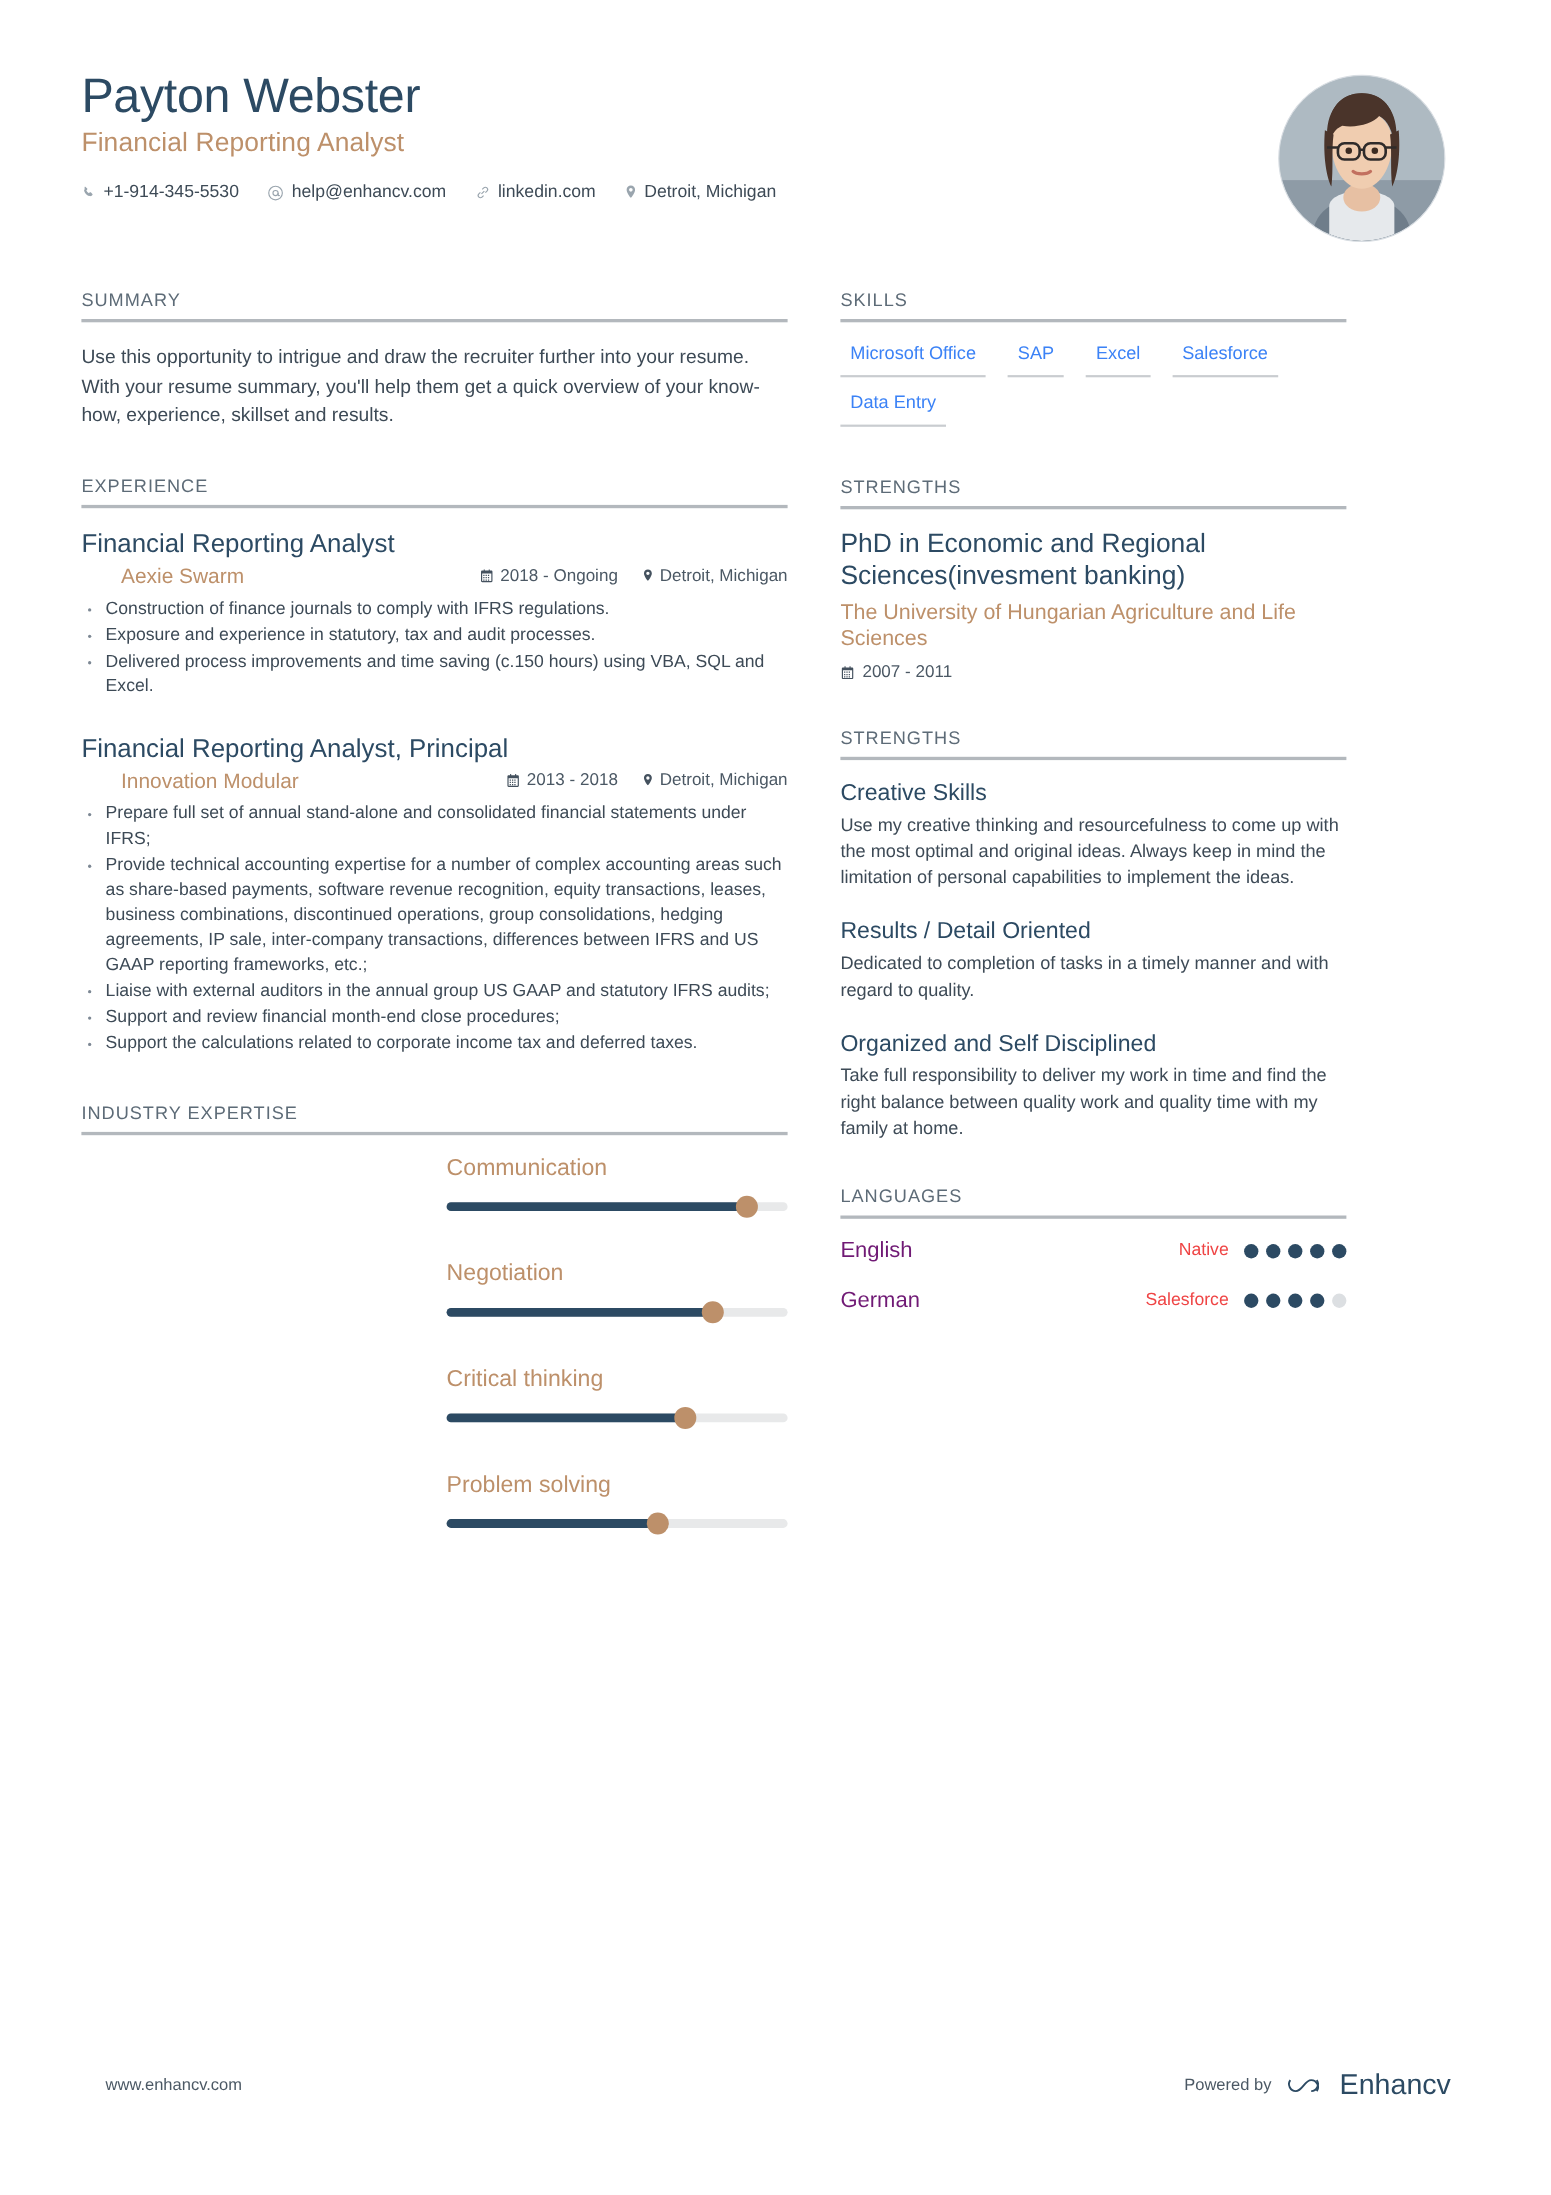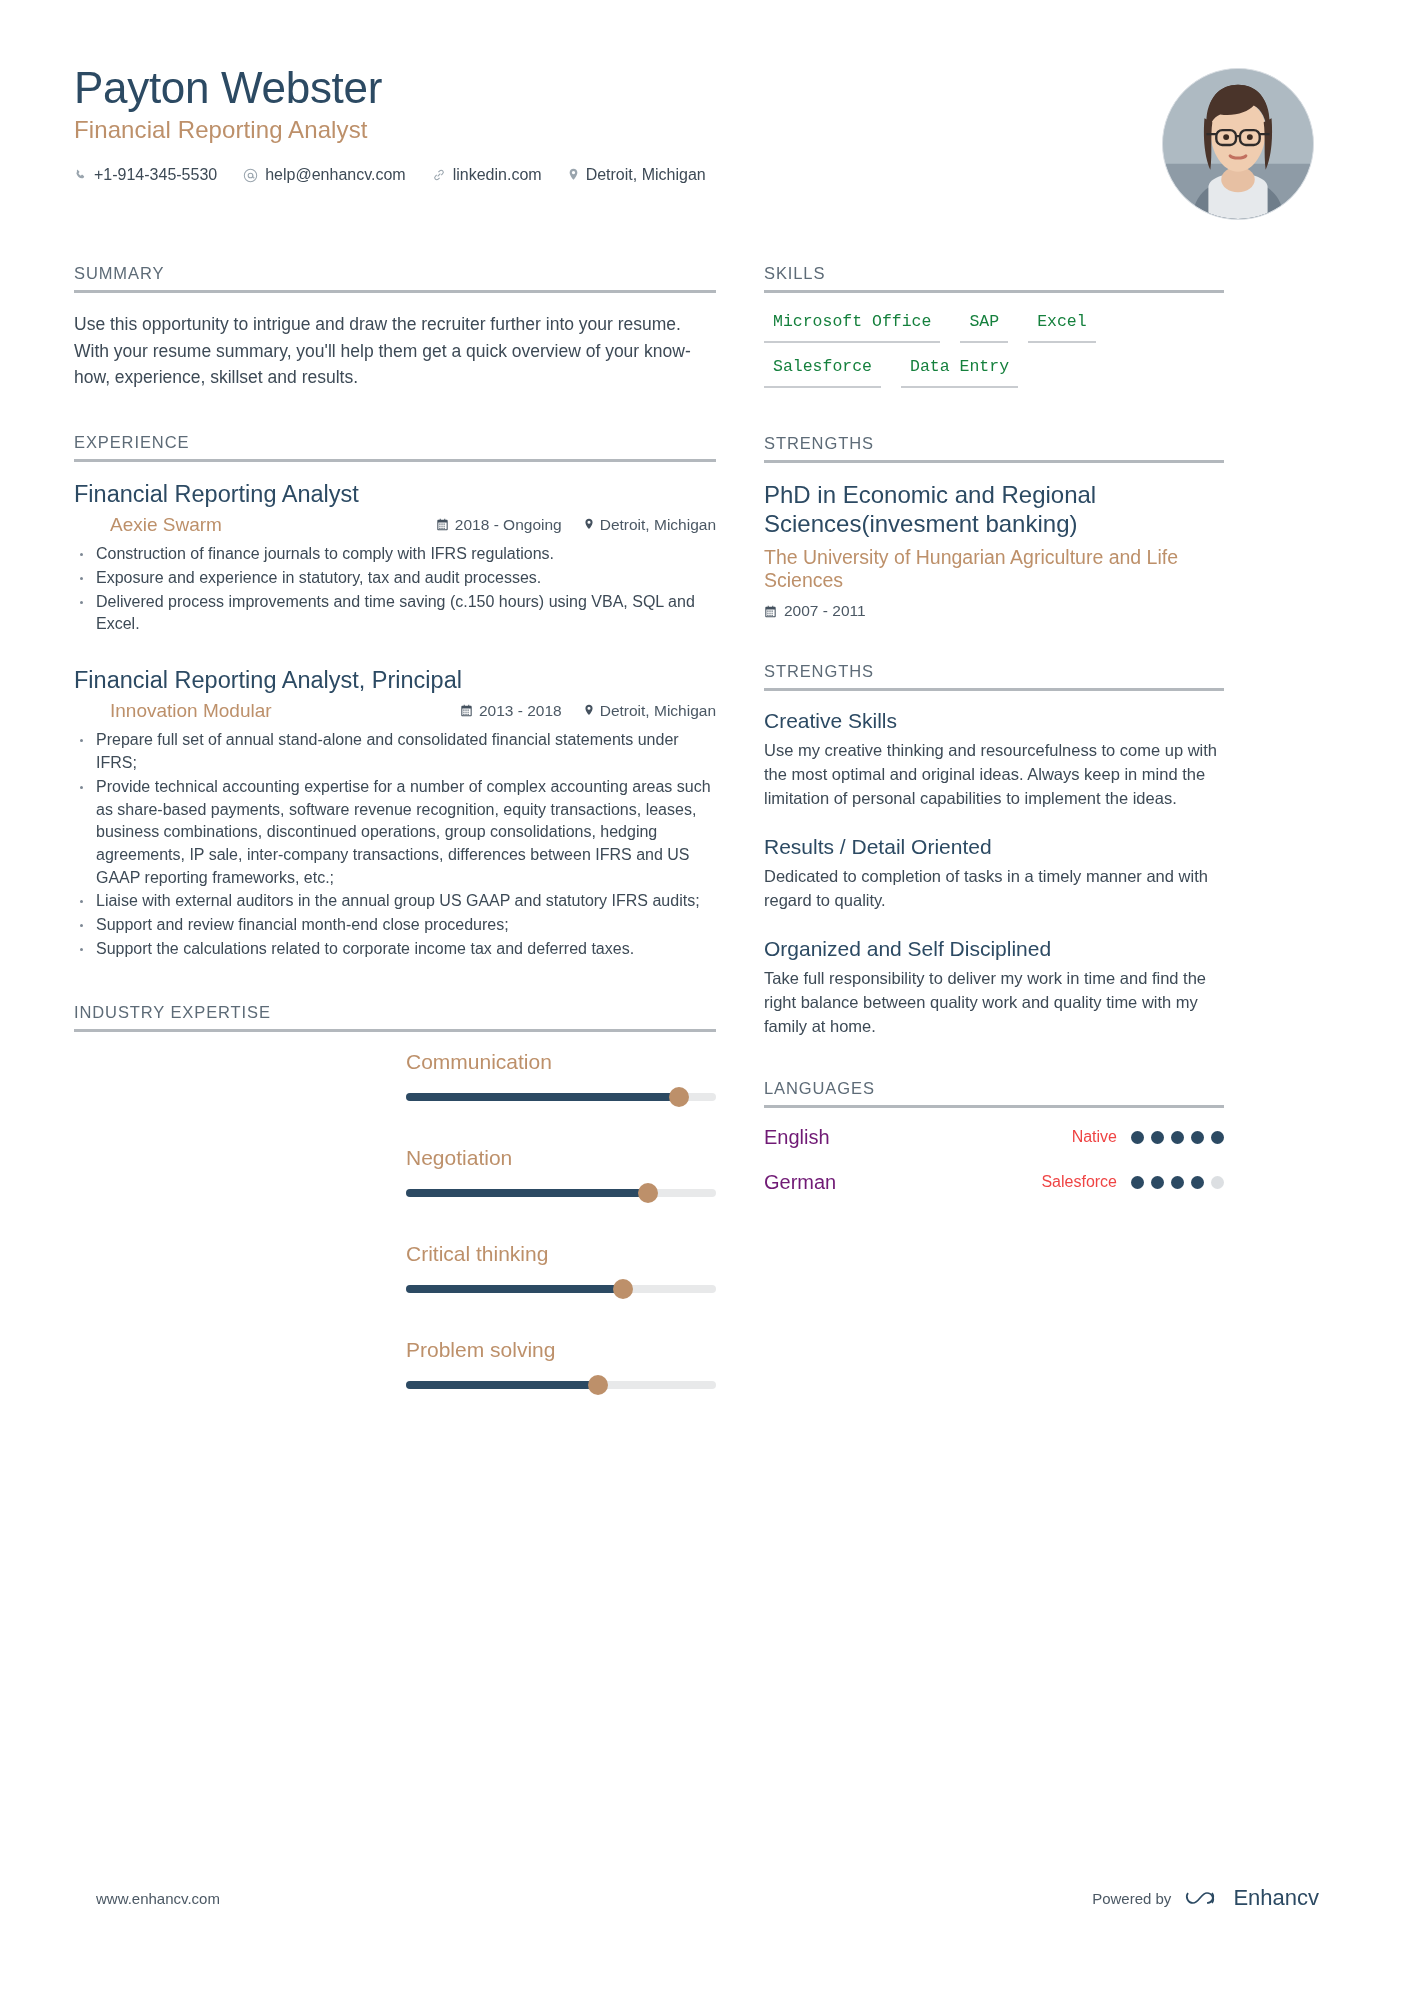--- a/index.html
+++ b/index.html
@@ -193,24 +193,23 @@
   }
 
   
   .skills-wrap {
     display: flex;
     flex-wrap: wrap;
     gap: 13px 20px;
   }
   .skill-chip {
     font-size: 16.5px;
-    color: #15803d;
+    color: #3b82f6;
     padding: 1px 9px 10px 9px;
     border-bottom: 2px solid #c9ccd0;
-    font-family: Liberation Mono, monospace;
   }
 
   
   .edu-degree {
     font-size: 24px;
     color: #2c4a63;
     line-height: 1.2;
     font-weight: 400;
   }
   .edu-school {
@@ -278,21 +277,21 @@
     bottom: 84px;
     display: flex;
     align-items: center;
     justify-content: space-between;
     font-size: 15px;
     color: #4b5864;
   }
   .footer-right { display: flex; align-items: center; gap: 13px; }
   .powered { font-size: 15px; color: #4b5864; }
   .brand { display: flex; align-items: center; gap: 9px; }
-  .brand-name { font-size: 22px; color: #2c4a63; }
+  .brand-name { font-size: 26px; color: #2c4a63; }
 </style>
 </head>
 <body>
 
 <div class="page">
 
   <div class="header">
     <div class="name">Payton Webster</div>
     <div class="job-title">Financial Reporting Analyst</div>
 

